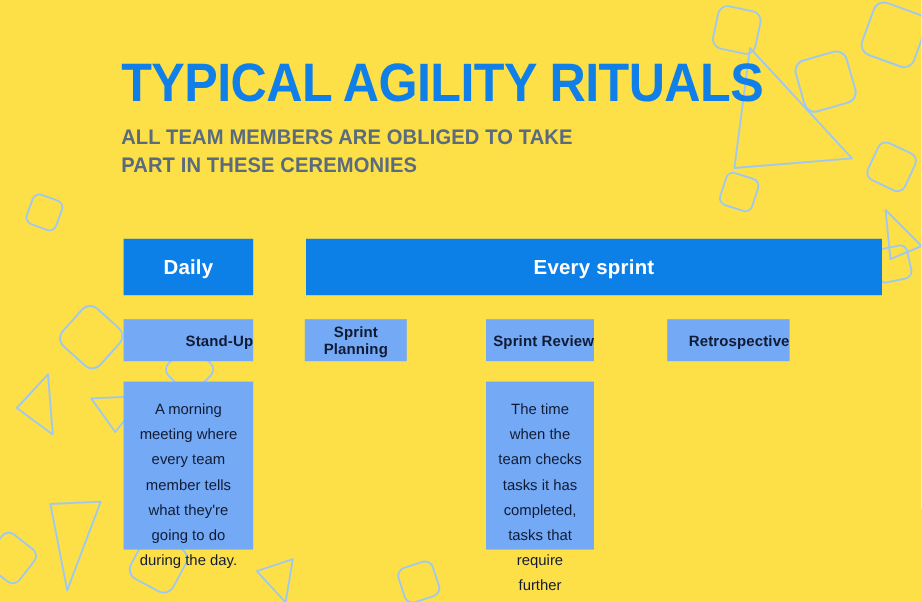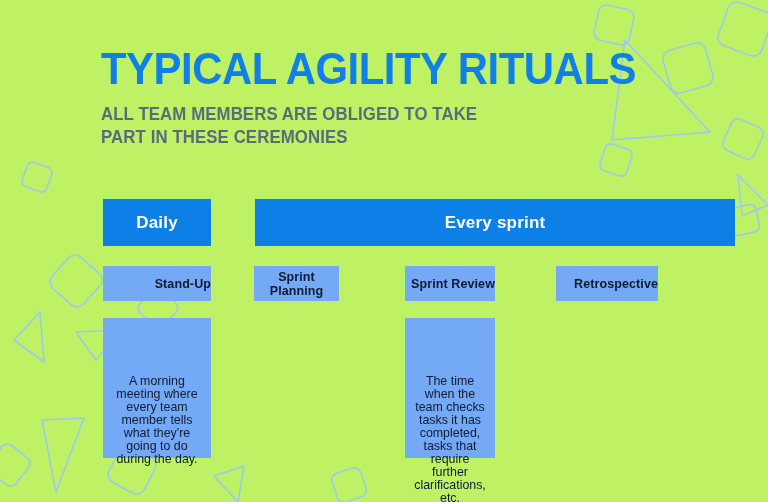--- a/index.html
+++ b/index.html
@@ -9,21 +9,21 @@
     height: 502px;
     background: #ffffff;
     font-family: "Liberation Sans", sans-serif;
     overflow: hidden;
   }
 
   #canvas {
     position: relative;
     width: 768px;
     height: 502px;
-    background: #bef264;
+    background: #fde047;
     overflow: hidden;
   }
 
   
   #decor {
     position: absolute;
     left: 0; top: 0;
     width: 768px; height: 502px;
     pointer-events: none;
     z-index: 0;
@@ -104,24 +104,23 @@
     background: #73a9f5;
     display: flex;
     align-items: flex-start;
     justify-content: center;
     padding: 13px 8px 10px 8px;
     z-index: 2;
   }
   .ritual-card .card-text {
     color: #101a33;
     font-size: 12.4px;
-    line-height: 13px;
+    line-height: 21px;
     text-align: center;
     font-weight: normal;
-    margin-top: 44px;
   }
 
   
   .col-1 { left: 103px; width: 108px; }
   .col-2 { left: 254px; width: 85px; }
   .col-3 { left: 405px; width: 90px; }
   .col-4 { left: 556px; width: 102px; }
 
   .chip-row { top: 266px; height: 35px; }
   .card-row { top: 318px; height: 140px; }

